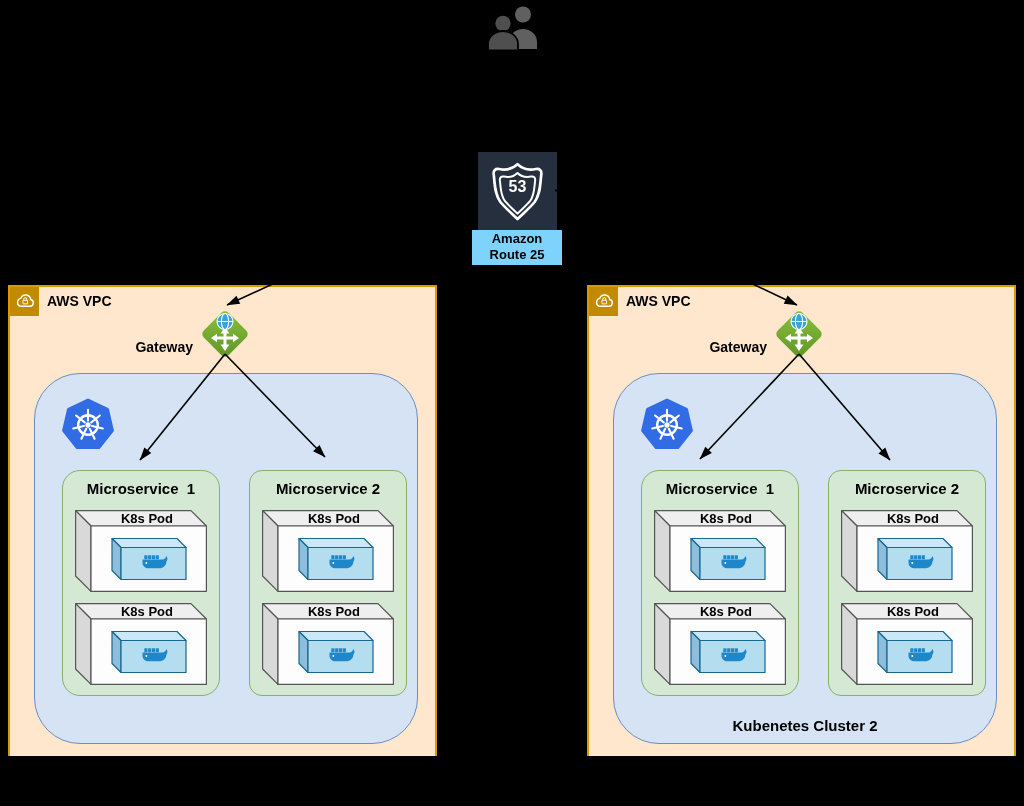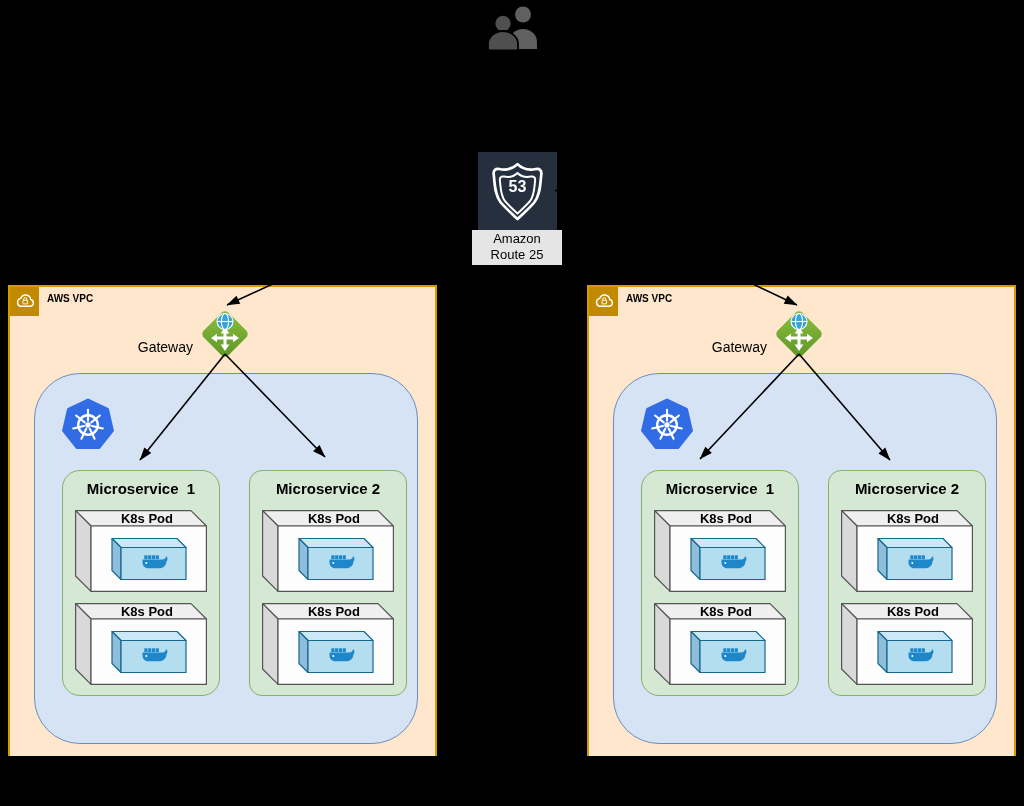--- a/index.html
+++ b/index.html
@@ -4,34 +4,34 @@
 <style>
   html,body{margin:0;padding:0;background:#000;}
   .canvas{position:relative;width:1024px;height:756px;background:#000000;
           font-family:"Liberation Sans",sans-serif;color:#000;overflow:hidden;}
   .canvas *{box-sizing:border-box;}
 
   
   .users-icon{position:absolute;left:486px;top:4px;width:60px;height:50px;}
   .r53{position:absolute;left:472px;top:152px;width:90px;text-align:center;}
   .r53-icon{display:block;width:79px;height:78px;background:#252F3E;margin:0 auto;}
-  .r53-label{background:#e5e5e5;font-weight:normal;font-size:13px;line-height:16px;
+  .r53-label{background:#7dd3fc;font-weight:bold;font-size:13px;line-height:16px;
              padding:1px 0 2px;}
 
   
   .vpc{position:absolute;top:285px;width:429px;height:490px;background:#FFE7CE;
        border:2px solid #D79B00;}
   .vpc1{left:8px;}  .vpc2{left:587px;}
   .vpc-badge{position:absolute;left:0;top:0;width:29px;height:29px;background:#C18A00;
              display:flex;align-items:center;justify-content:center;}
-  .vpc-label{position:absolute;left:37px;top:6px;font-weight:bold;font-size:10px;}
+  .vpc-label{position:absolute;left:37px;top:6px;font-weight:bold;font-size:14px;}
 
   .gateway-icon{position:absolute;left:185px;top:15px;width:60px;height:60px;}
   .gateway-label{position:absolute;left:105px;top:52px;width:78px;text-align:right;
-                 font-weight:normal;font-size:14px;}
+                 font-weight:bold;font-size:14px;}
   .vpc2 .gateway-icon{left:180px;}
   .vpc2 .gateway-label{left:100px;}
 
   
   .cluster{position:absolute;left:24px;top:86px;width:384px;height:371px;
            background:#D5E3F5;border:1.5px solid #6C8EBF;border-radius:46px;}
   .k8s-logo{position:absolute;left:26px;top:24px;width:54px;height:54px;}
   .cluster-label{position:absolute;bottom:9px;left:0;right:0;text-align:center;
                  font-weight:bold;font-size:15px;}
 
@@ -396,20 +396,21 @@
             <rect x="-5.4" y="-9.2" width="3.2" height="3.8"></rect>
             <rect x="-1.6" y="-9.2" width="3.2" height="3.8"></rect>
             <rect x="2.2" y="-9.2" width="3.2" height="3.8"></rect>
             <path d="M -11 -5 L 9 -5 C 10.8 -5.2 12.2 -6.6 12.8 -8.6 C 14.4 -6.8 14.4 -4.6 12.9 -3.1
                      C 12.9 0.6 10 3.8 5.2 3.8 L -4.6 3.8 C -8.6 3.8 -11 1.2 -11 -1.8 Z"></path>
             <circle cx="-7.2" cy="-1.4" r="1" fill="#FFFFFF"></circle>
           </g>
         </svg>
       </div>
 
+      <div class="cluster-label">Kubenetes Cluster 2</div>
     </div>
   </div>
 
   <svg class="arrows" viewBox="0 0 1024 806">
     <defs>
       <marker id="ah" viewBox="0 0 14 10" refX="13" refY="5" markerWidth="14" markerHeight="10" orient="auto" markerUnits="userSpaceOnUse">
         <path d="M0.5,0.5 L13.5,5 L0.5,9.5 Z" fill="#000000"></path>
       </marker>
     </defs>
     <g stroke="#000000" stroke-width="1.6" fill="none">

